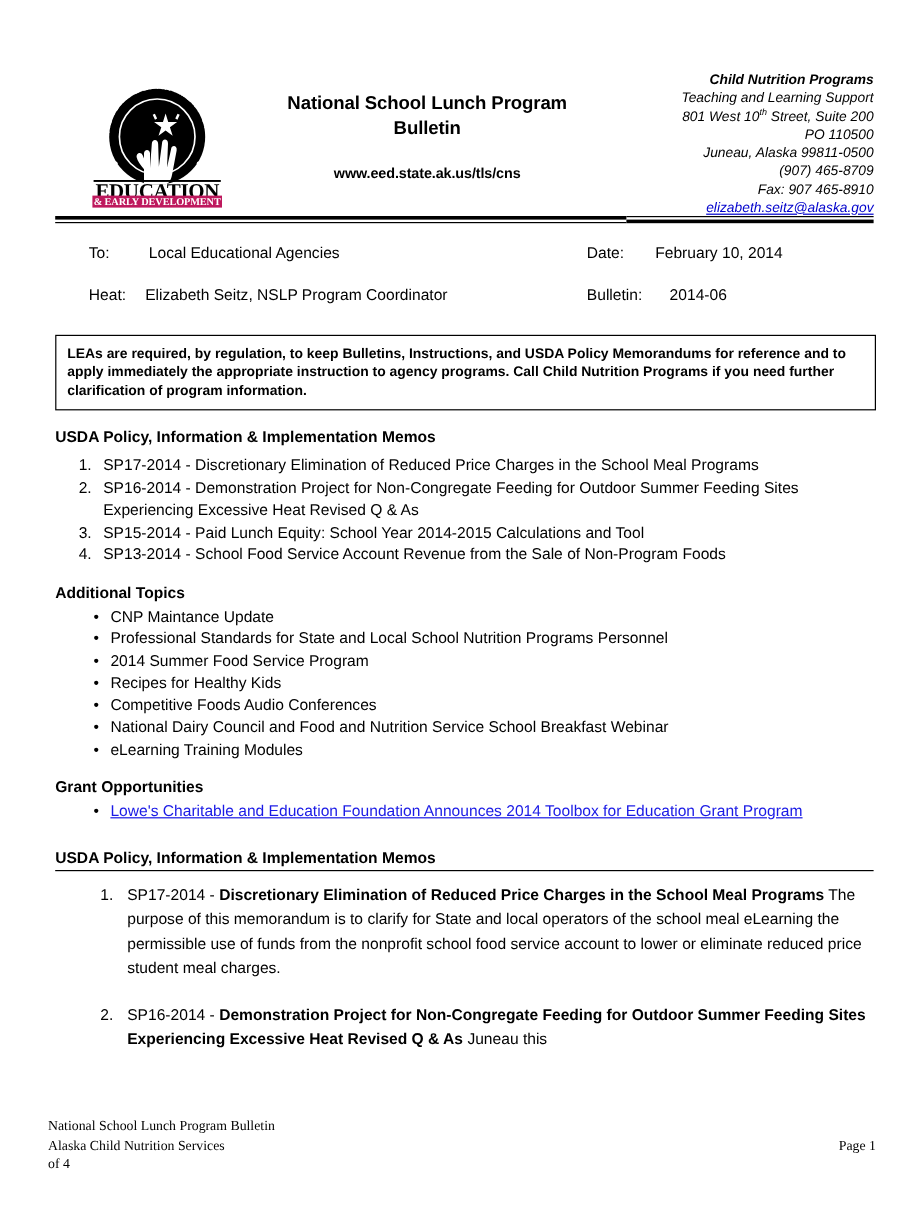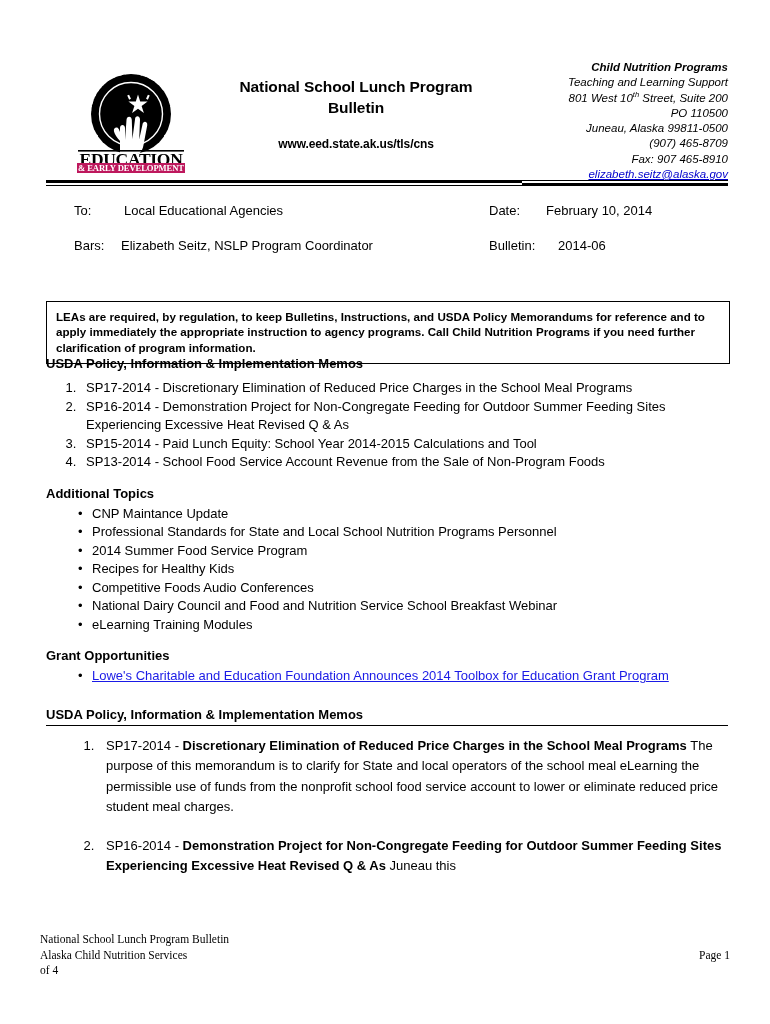--- a/index.html
+++ b/index.html
@@ -132,21 +132,21 @@
   .m-date-value { left: 500px; top: 0; }
   .m-from-label { left: 28px;  top: 0; }
   .m-from-value { left: 75px;  top: 0; }
   .m-bull-label { left: 443px; top: 0; }
   .m-bull-value { left: 512px; top: 0; }
 
   
   .notice {
     position: absolute;
     left: 46px;
-    top: 301px;
+    top: 279px;
     width: 684px;
     box-sizing: border-box;
     border: 1.5px solid #000;
     padding: 7px 9px 8px 9px;
     font-size: 11.6px;
     font-weight: bold;
     line-height: 15.3px;
   }
 
   
@@ -308,21 +308,21 @@
   <div class="rule-right"></div>
 
   <div class="meta">
     <div class="meta-row">
       <span class="meta-label m-to-label">To:</span>
       <span class="meta-value m-to-value">Local Educational Agencies</span>
       <span class="meta-label m-date-label">Date:</span>
       <span class="meta-value m-date-value">February 10, 2014</span>
     </div>
     <div class="meta-row">
-      <span class="meta-label m-from-label">Bars:</span>
+      <span class="meta-label m-from-label">Heat:</span>
       <span class="meta-value m-from-value">Elizabeth Seitz, NSLP Program Coordinator</span>
       <span class="meta-label m-bull-label">Bulletin:</span>
       <span class="meta-value m-bull-value">2014-06</span>
     </div>
   </div>
 
   <div class="notice">
     <span>LEAs are required, by regulation, to keep Bulletins, Instructions, and USDA Policy Memorandums for reference and to apply immediately the appropriate instruction to agency programs. Call Child Nutrition Programs if you need further clarification of program information.</span>
   </div>
 

